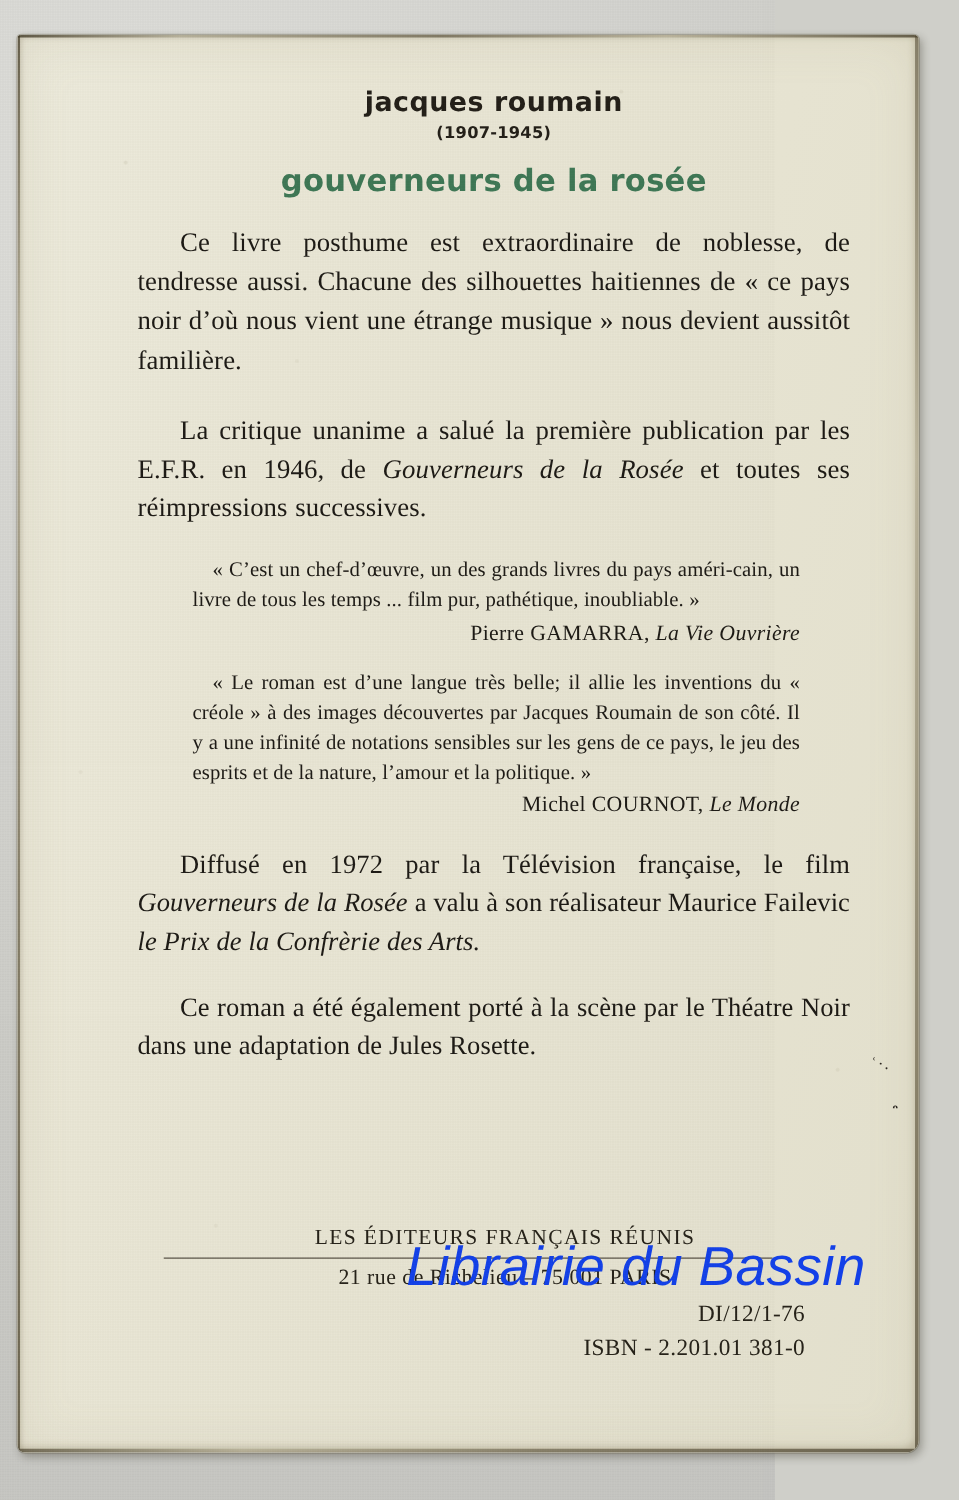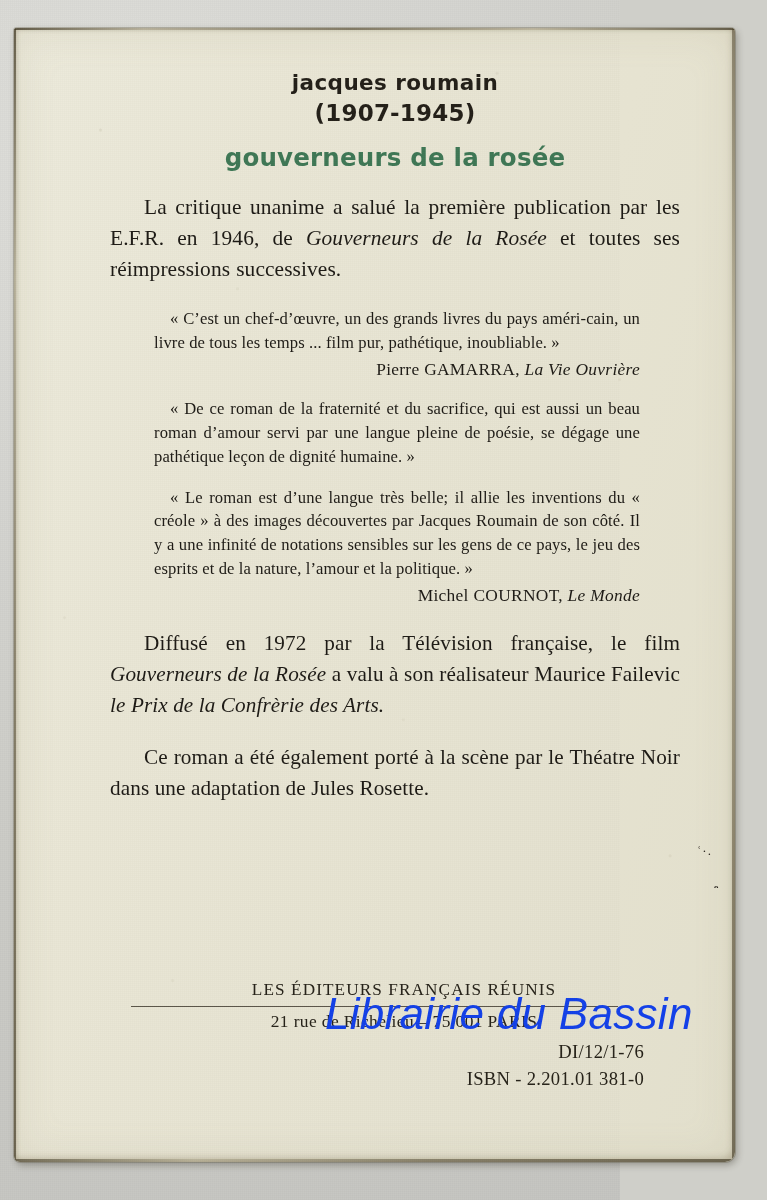--- a/index.html
+++ b/index.html
@@ -105,21 +105,21 @@
     font-family: "DejaVu Sans", sans-serif;
     font-weight: 700;
     color: #231f18;
   }
   .author-name {
     font-size: 21.5px;
     letter-spacing: .4px;
     line-height: 1.25;
   }
   .author-dates {
-    font-size: 23px;
+    font-size: 13px;
     letter-spacing: .2px;
     margin-top: 2px;
     line-height: 1.25;
   }
   .book-title {
     text-align: center;
     font-family: "DejaVu Sans", sans-serif;
     font-weight: 700;
     font-size: 24.5px;
     letter-spacing: .2px;
@@ -249,29 +249,29 @@
 
     <div id="back-cover-text">
 
       <div class="author-block">
         <div class="author-name">jacques roumain</div>
         <div class="author-dates">(1907-1945)</div>
       </div>
 
       <div class="book-title">gouverneurs de la rosée</div>
 
+      <p class="blurb" id="blurb-0">Ce livre posthume est extraordinaire de noblesse, de tendresse aussi. Chacune des silhouettes haitiennes de « ce pays noir d’où nous vient une étrange musique » nous devient aussitôt familière.</p>
       <p class="blurb" id="blurb-1"><span>La critique unanime a salué la première publication par les E.F.R. en 1946, de </span><i>Gouverneurs de la Rosée</i><span> et toutes ses réimpressions successives.</span></p>
 
       <div class="quotes" id="quotes">
           <div class="quote-block">
             <p class="quote-text">« C’est un chef-d’œuvre, un des grands livres du pays améri-cain, un livre de tous les temps ... film pur, pathétique, inoubliable. »</p>
             <div class="quote-attrib"><span>Pierre GAMARRA, </span><span class="source">La Vie Ouvrière</span></div>
           </div>
           <div class="quote-block">
-            <p class="quote-text">« De ce roman de la fraternité et du sacrifice, qui est aussi un beau roman d’amour servi par une langue pleine de poésie, se dégage une pathétique leçon de dignité humaine. »</p>
           </div>
           <div class="quote-block">
             <p class="quote-text">« Le roman est d’une langue très belle; il allie les inventions du « créole » à des images découvertes par Jacques Roumain de son côté. Il y a une infinité de notations sensibles sur les gens de ce pays, le jeu des esprits et de la nature, l’amour et la politique. »</p>
             <div class="quote-attrib"><span>Michel COURNOT, </span><span class="source">Le Monde</span></div>
           </div>
         </div>
 
       <div class="closing-block" id="closing-block">
           <p class="closing"><span>Diffusé en 1972 par la Télévision française, le film </span><i>Gouverneurs de la Rosée</i><span> a valu à son réalisateur Maurice Failevic </span><i>le Prix de la Confrèrie des Arts.</i></p>
           <p class="closing"><span>Ce roman a été également porté à la scène par le Théatre Noir dans une adaptation de Jules Rosette.</span></p>

